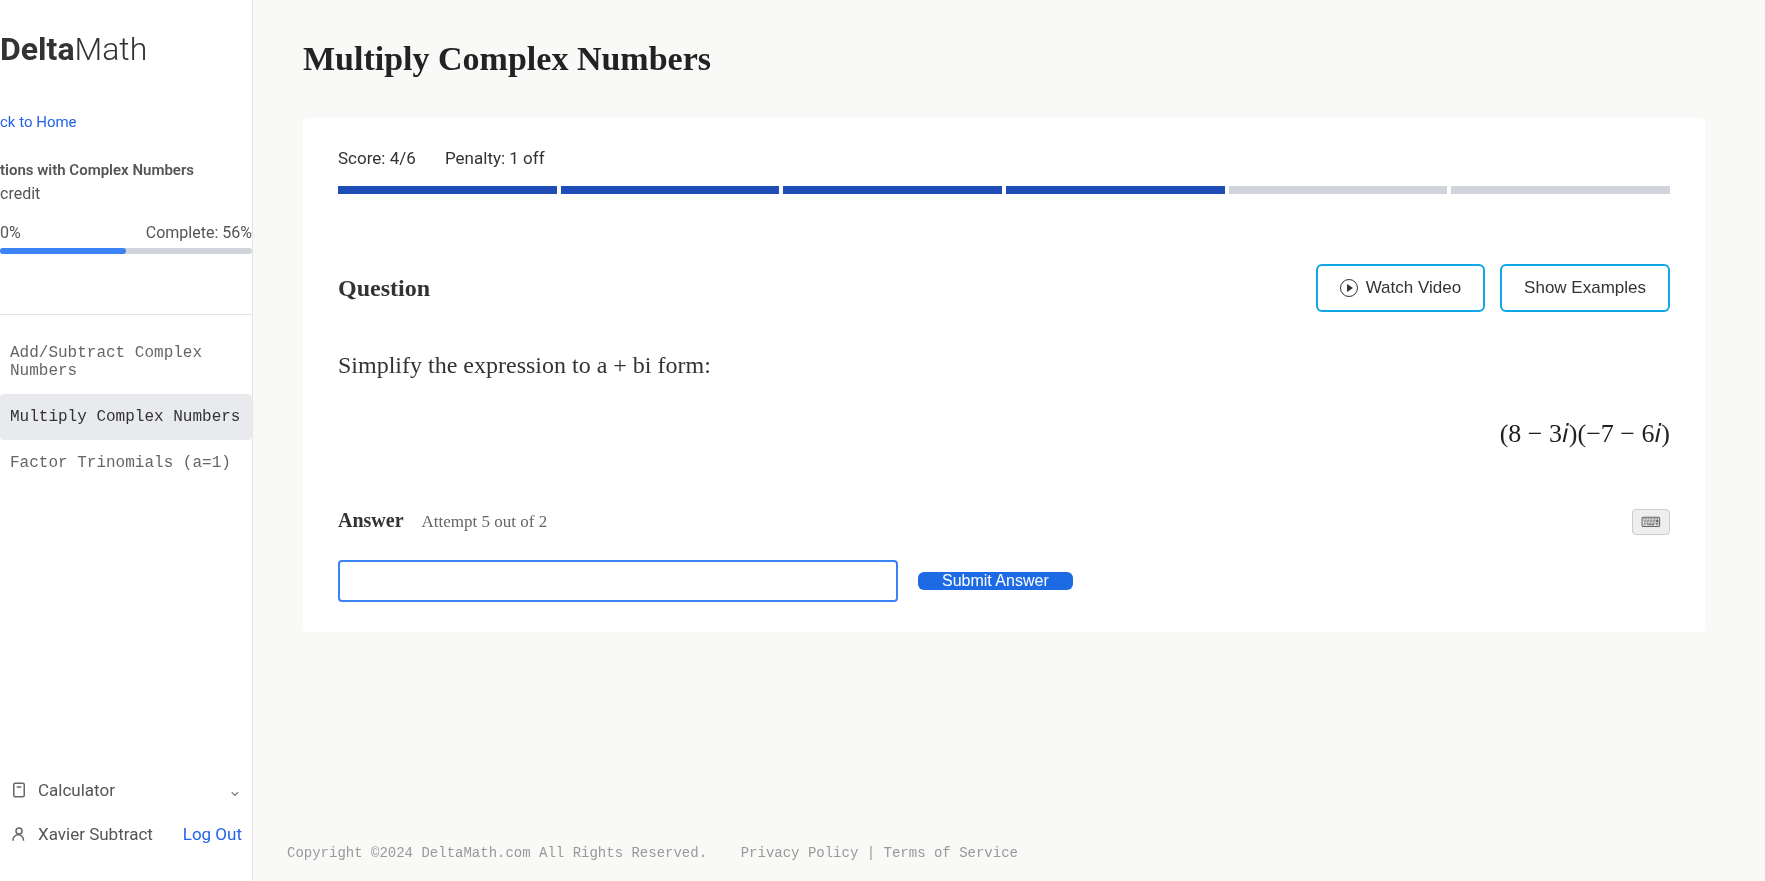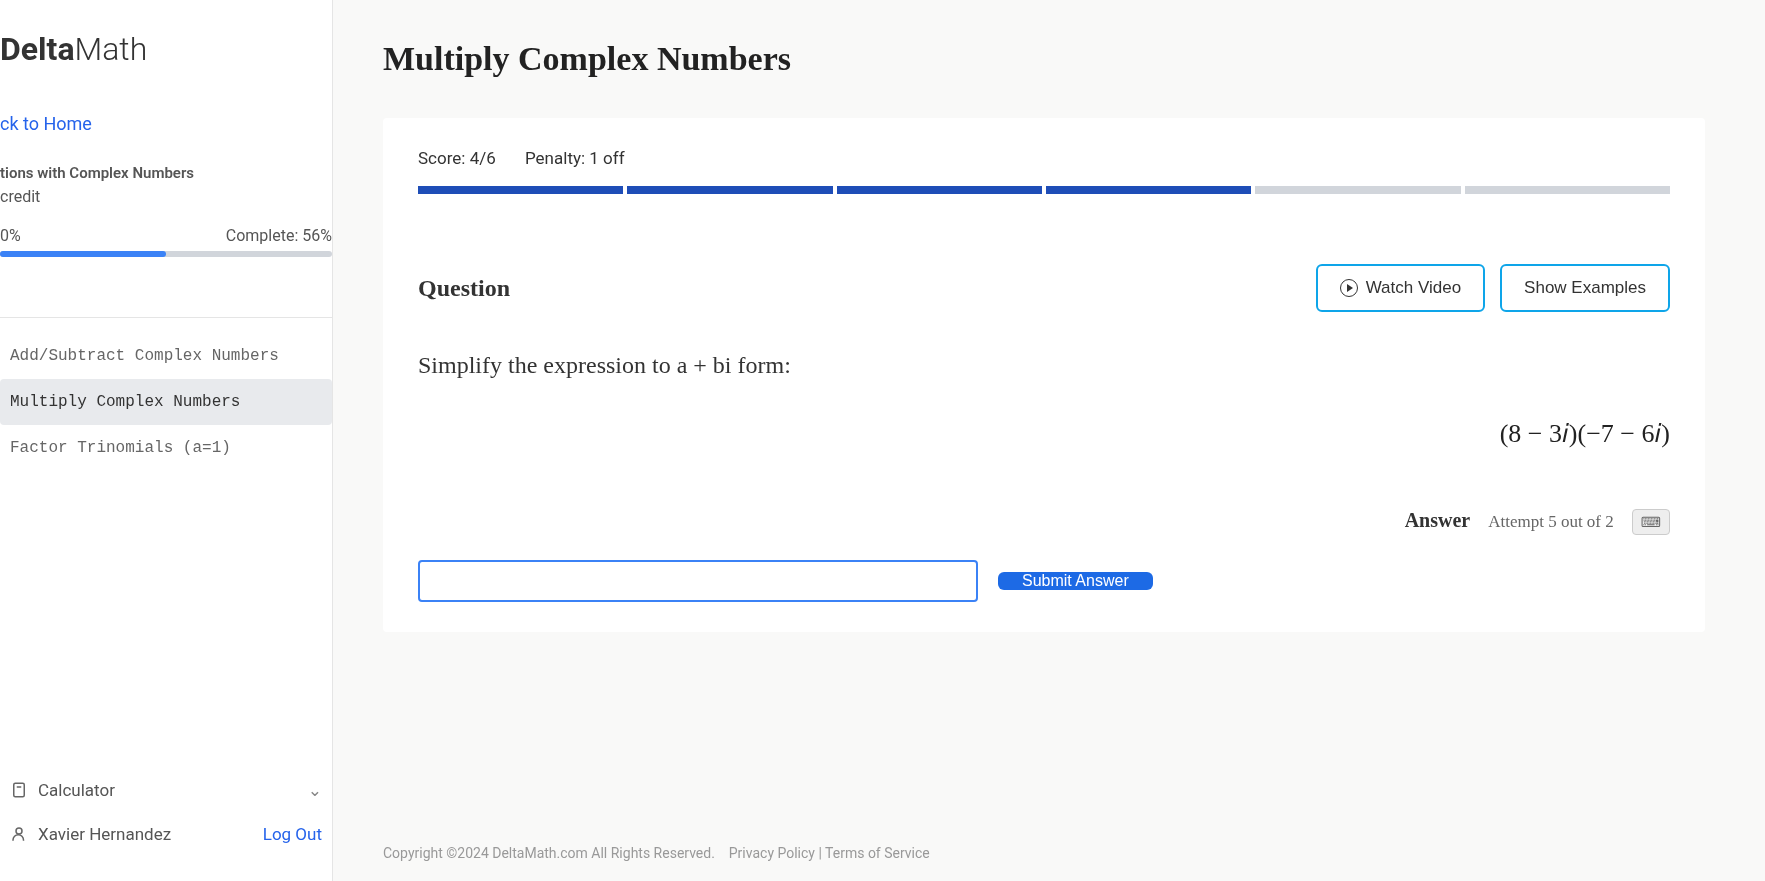--- a/index.html
+++ b/index.html
@@ -9,41 +9,41 @@
     }
     body {
       font-family: -apple-system, BlinkMacSystemFont, "Segoe UI", Roboto, Helvetica, Arial, sans-serif;
       background: #f5f5f5;
       width: 1765px;
       height: 881px;
       overflow: hidden;
       display: flex;
     }
     .sidebar {
-      width: 333px;
+      width: 253px;
       background: #ffffff;
       padding: 30px 0 0 0;
       border-right: 1px solid #e5e5e5;
       display: flex;
       flex-direction: column;
     }
     .logo {
       font-size: 32px;
       padding: 0 20px 35px 0;
       color: #333;
     }
     .logo .bold {
       font-weight: 700;
     }
     .logo .light {
       font-weight: 300;
     }
     .back-link {
       color: #2563eb;
-      font-size: 18px;
+      font-size: 15px;
       padding: 10px 0 30px 0;
       cursor: pointer;
     }
     .assignment-title {
       font-size: 15px;
       color: #555;
       font-weight: 600;
       margin-bottom: 5px;
     }
     .assignment-sub {
@@ -208,21 +208,21 @@
       font-size: 26px;
       text-align: right;
       margin-bottom: 60px;
       color: #222;
     }
     .answer-row {
       display: flex;
       align-items: baseline;
       gap: 18px;
       margin-bottom: 25px;
-      justify-content: flex-end;
+      justify-content: space-between;
     }
     .answer-left {
       display: flex;
       align-items: baseline;
       gap: 18px;
     }
     .answer-label {
       font-family: Georgia, "Times New Roman", serif;
       font-size: 20px;
       font-weight: 600;
@@ -261,23 +261,24 @@
       color: #fff;
       border: none;
       border-radius: 6px;
       padding: 0 24px;
       font-size: 16px;
       cursor: pointer;
     }
     .footer {
       position: absolute;
       bottom: 20px;
-      left: 50px;
+      left: 34px;
       font-size: 14px;
       color: #999;
+      font-family: Liberation Mono, monospace;
     }
     .footer a {
       color: #999;
       text-decoration: none;
     }
     .play-icon {
       display: inline-flex;
       width: 18px;
       height: 18px;
       border: 1.5px solid #333;
@@ -338,21 +339,21 @@
       <span class="chevron">⌄</span>
     </div>
     <div class="user-row">
       <div class="user-left">
         <span class="user-icon">
           <svg viewBox="0 0 24 24" width="18" height="18" fill="none" stroke="#666" stroke-width="2">
               <circle cx="12" cy="8" r="4"></circle>
               <path d="M4 21v-1a7 7 0 0 1 14 0v1"></path>
             </svg>
         </span>
-        <span>Xavier Hernandez</span>
+        <span>Xavier Subtract</span>
       </div>
       <span class="logout">Log Out</span>
     </div>
   </div>
 </div>
 
 <div class="main">
   <h1 class="page-title">Multiply Complex Numbers</h1>
 
   <div class="content-card">

